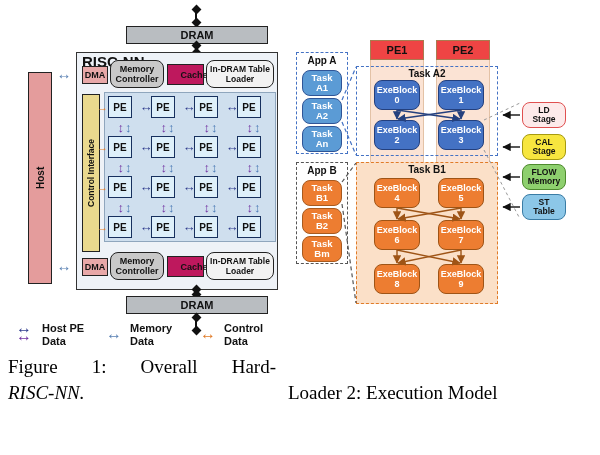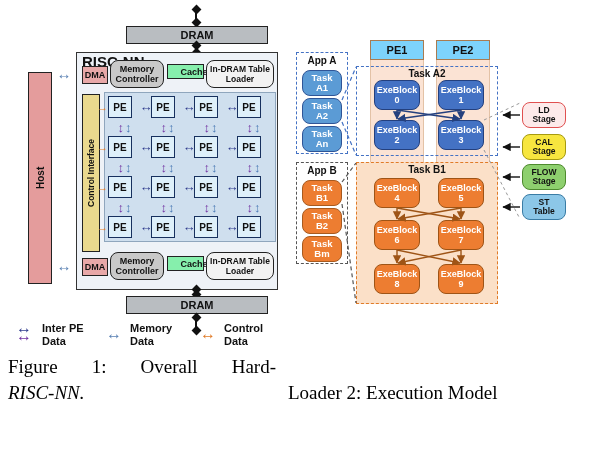--- a/index.html
+++ b/index.html
@@ -13,21 +13,21 @@
   .dram{width:142px;height:18px;background:#b9bdc1;border:1.2px solid #222;
         font-size:11px;font-weight:bold;}
   .riscnn{border:1.6px solid #333;background:#eef2f7;}
   .riscnn-label{font-size:15px;font-weight:bold;}
   .host{width:24px;background:#e49c9c;border:1.2px solid #222;}
   .vtext{writing-mode:vertical-rl;transform:rotate(180deg);font-size:10px;font-weight:bold;
          display:flex;align-items:center;justify-content:center;height:100%;width:100%;}
   .dma{width:26px;height:18px;background:#e8a8a8;border:1px solid #222;font-size:9px;font-weight:bold;}
   .mctl{width:54px;height:28px;background:#c9c9c9;border:1px solid #222;font-size:9px;
         font-weight:bold;line-height:10px;}
-  .cache{width:37px;height:15px;background:#86efac;border:1px solid #222;font-size:9px;font-weight:bold;padding-left:17px;}
+  .cache{width:37px;height:21px;background:#be185d;border:1px solid #222;font-size:9px;font-weight:bold;padding-left:17px;}
   .indram{width:68px;height:28px;background:#f2f2f2;border:1px solid #222;font-size:8.5px;
           font-weight:bold;line-height:10px;}
   .cif{width:18px;background:#ead98e;border:1px solid #222;}
   .cif .vtext{font-size:8.5px;}
   .pe-panel{background:#cfdfee;border:1px solid #8fa6bd;}
   .pe{width:24px;height:22px;background:#def0fa;border:1.4px solid #17305e;
       font-size:10px;font-weight:bold;}
   .arr{position:absolute;font-weight:bold;line-height:1;text-align:center;}
   .arr-h{font-size:13px;color:#2e3a8c;width:18px;}
   .arr-v{width:19px;height:18px;display:flex;align-items:center;justify-content:center;gap:1px;font-size:13px;}
@@ -42,21 +42,21 @@
   .leg-glyph{position:absolute;font-weight:bold;font-size:16px;line-height:1;}
   
   .appbox{border:1.6px dashed #4472c4;background:#fff;}
   .appbox-b{border-color:#555;}
   .app-label{position:absolute;top:2px;left:0;width:100%;text-align:center;
              font-size:10px;font-weight:bold;}
   .task{width:40px;height:26px;font-size:9.5px;font-weight:bold;color:#fff;line-height:10px;}
   .task-a{background:#5b9bd5;border:1px solid #2f5597;}
   .task-b{background:#ed7d31;border:1px solid #a85a1e;}
   .pestrip{background:#fbe3d4;border:1px solid #e3c2a6;}
-  .pehdr{width:54px;height:20px;background:#7dd3fc;border:1.2px solid #a97b50;
+  .pehdr{width:54px;height:20px;background:#ef4444;border:1.2px solid #a97b50;
          font-size:11px;font-weight:bold;}
   .taskregion-a{border:1.8px dashed #4472c4;}
   .taskregion-b{border:1.8px dashed #e07b28;background:#fbe0c8;}
   .tr-label{position:absolute;top:1px;left:0;width:100%;text-align:center;
             font-size:10px;font-weight:bold;}
   .eb{width:46px;height:30px;font-size:9px;font-weight:bold;color:#fff;line-height:10px;}
   .eb-a{background:#4472c4;border:1px solid #24407e;}
   .eb-b{background:#ed7d31;border:1px solid #9e5416;}
   .stg{width:44px;height:26px;font-size:8.5px;font-weight:bold;line-height:9.5px;color:#111;}
   
@@ -204,21 +204,21 @@
   <div class="abs dlink" style="left:191px;top:314px;height:20px">
       <i class="dl-line"></i>
       <i class="dl-d dl-dt"></i>
       <i class="dl-d dl-db"></i>
     </div>
 
   <div class="abs" style="left:12px;top:322px;width:28px;height:22px">
     <span class="leg-glyph" style="top:-2px;left:4px;color:#2e3a8c">↔</span>
     <span class="leg-glyph" style="top:6px;left:4px;color:#7030a0">↔</span>
   </div>
-  <div class="leg-txt pre" style="left:42px;top:322px">Inter PE
+  <div class="leg-txt pre" style="left:42px;top:322px">Host PE
 Data</div>
   <span class="leg-glyph" style="left:106px;top:326px;color:#5b82b4">↔</span>
   <div class="leg-txt pre" style="left:130px;top:322px">Memory
 Data</div>
   <span class="leg-glyph" style="left:200px;top:326px;color:#e07b28">↔</span>
   <div class="leg-txt pre" style="left:224px;top:322px">Control
 Data</div>
 
   <div class="cap" style="left:8px;top:354px;width:268px">
     <div class="jl">Figure 1: Overall Hard-</div>
@@ -276,21 +276,21 @@
   <div class="abs box eb eb-b pre" style="left:374px;top:264px">ExeBlock
 8</div>
   <div class="abs box eb eb-b pre" style="left:438px;top:264px">ExeBlock
 9</div>
 
   <div class="abs box stg pre" style="left:522px;top:102px;background:#fdeaea;border:1.5px solid #e05050">LD
 Stage</div>
   <div class="abs box stg pre" style="left:522px;top:134px;background:#f7e63f;border:1.5px solid #a69a10">CAL
 Stage</div>
   <div class="abs box stg pre" style="left:522px;top:164px;background:#8ed06e;border:1.5px solid #4e8a2e">FLOW
-Stage</div>
+Memory</div>
   <div class="abs box stg pre" style="left:522px;top:194px;background:#8cc7e8;border:1.5px solid #3a7ca5">ST
 Table</div>
 
   <svg class="abs" style="left:290px;top:36px" width="310" height="272" viewBox="0 0 310 272">
     <defs>
       <marker id="mb" markerWidth="7" markerHeight="7" refX="5.5" refY="3" orient="auto">
           <path d="M0,0 L6,3 L0,6 z" fill="#24407e"></path>
         </marker>
       <marker id="mo" markerWidth="7" markerHeight="7" refX="5.5" refY="3" orient="auto">
           <path d="M0,0 L6,3 L0,6 z" fill="#9e5416"></path>

